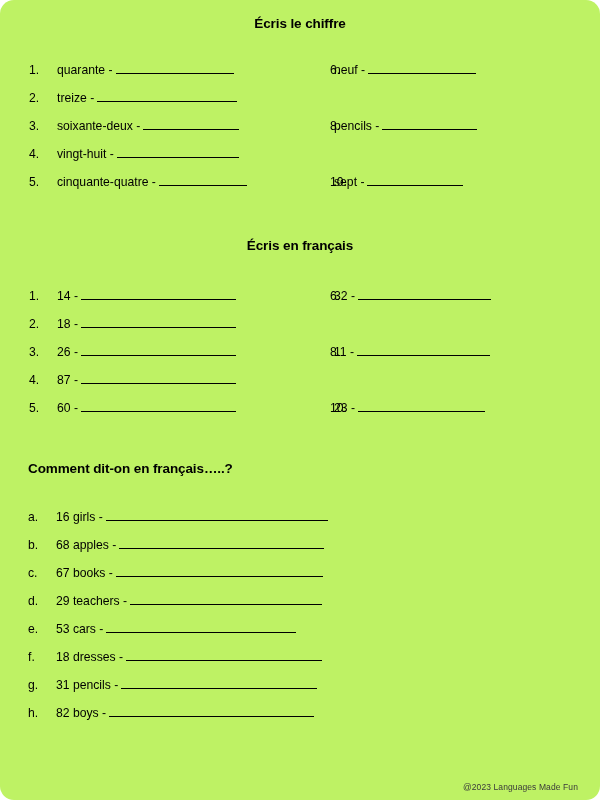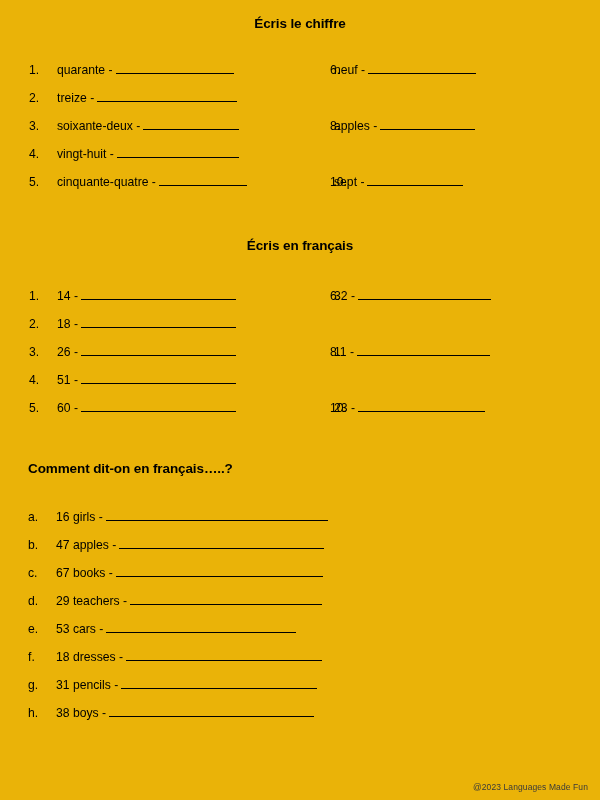--- a/index.html
+++ b/index.html
@@ -11,21 +11,22 @@
     width: 600px;
     height: 800px;
     position: relative;
     font-family: "Liberation Sans", sans-serif;
     color: #000000;
     overflow: hidden;
   }
   .page {
     position: absolute;
     inset: 0;
-    background: #eab308;
+    background: #bef264;
+    border-radius: 14px;
   }
 
   
   .section-title-center {
     position: absolute;
     left: 0;
     width: 600px;
     text-align: center;
     font-size: 13.5px;
     font-weight: bold;
@@ -70,21 +71,21 @@
   .col-right { left: 330px; }
   .col-right .marker { width: 0; margin-right: 4px; }
 
   
   .col-full { left: 28px; }
   .col-full .marker { width: 28px; }
 
   
   .footer {
     position: absolute;
-    right: 12px;
+    right: 22px;
     bottom: 8px;
     font-size: 8.5px;
     color: #3a3a3a;
     letter-spacing: 0.1px;
     white-space: nowrap;
   }
 </style>
 </head>
 <body>
 
@@ -118,21 +119,21 @@
     <span class="blank" style="width:88px"></span>
   </div>
 
   <div class="row col-right" style="top:62px">
     <span class="marker">6.</span>
     <span class="prompt">neuf -</span>
     <span class="blank" style="width:108px"></span>
   </div>
   <div class="row col-right" style="top:118px">
     <span class="marker">8.</span>
-    <span class="prompt">apples -</span>
+    <span class="prompt">pencils -</span>
     <span class="blank" style="width:95px"></span>
   </div>
   <div class="row col-right" style="top:174px">
     <span class="marker">10.</span>
     <span class="prompt">sept -</span>
     <span class="blank" style="width:96px"></span>
   </div>
 
   <div class="section-title-center" style="top:238px">Écris en français</div>
 
@@ -146,21 +147,21 @@
     <span class="prompt">18 -</span>
     <span class="blank" style="width:155px"></span>
   </div>
   <div class="row col-left" style="top:344px">
     <span class="marker">3.</span>
     <span class="prompt">26 -</span>
     <span class="blank" style="width:155px"></span>
   </div>
   <div class="row col-left" style="top:372px">
     <span class="marker">4.</span>
-    <span class="prompt">51 -</span>
+    <span class="prompt">87 -</span>
     <span class="blank" style="width:155px"></span>
   </div>
   <div class="row col-left" style="top:400px">
     <span class="marker">5.</span>
     <span class="prompt">60 -</span>
     <span class="blank" style="width:155px"></span>
   </div>
 
   <div class="row col-right" style="top:288px">
     <span class="marker">6.</span>
@@ -180,21 +181,21 @@
 
   <div class="section-title-left" style="top:461px">Comment dit-on en français…..?</div>
 
   <div class="row col-full" style="top:509px">
     <span class="marker">a.</span>
     <span class="prompt">16 girls -</span>
     <span class="blank" style="width:222px"></span>
   </div>
   <div class="row col-full" style="top:537px">
     <span class="marker">b.</span>
-    <span class="prompt">47 apples -</span>
+    <span class="prompt">68 apples -</span>
     <span class="blank" style="width:205px"></span>
   </div>
   <div class="row col-full" style="top:565px">
     <span class="marker">c.</span>
     <span class="prompt">67 books -</span>
     <span class="blank" style="width:207px"></span>
   </div>
   <div class="row col-full" style="top:593px">
     <span class="marker">d.</span>
     <span class="prompt">29 teachers -</span>
@@ -210,19 +211,19 @@
     <span class="prompt">18 dresses -</span>
     <span class="blank" style="width:196px"></span>
   </div>
   <div class="row col-full" style="top:677px">
     <span class="marker">g.</span>
     <span class="prompt">31 pencils -</span>
     <span class="blank" style="width:196px"></span>
   </div>
   <div class="row col-full" style="top:705px">
     <span class="marker">h.</span>
-    <span class="prompt">38 boys -</span>
+    <span class="prompt">82 boys -</span>
     <span class="blank" style="width:205px"></span>
   </div>
 
   <div class="footer">@2023 Languages Made Fun</div>
 
 </div>
 
 </body></html>

